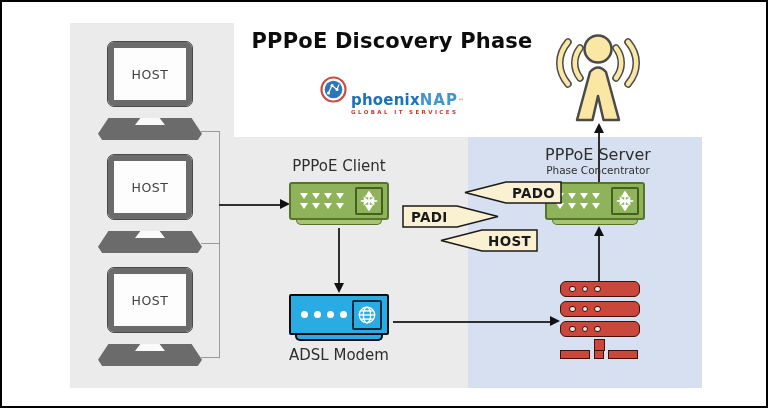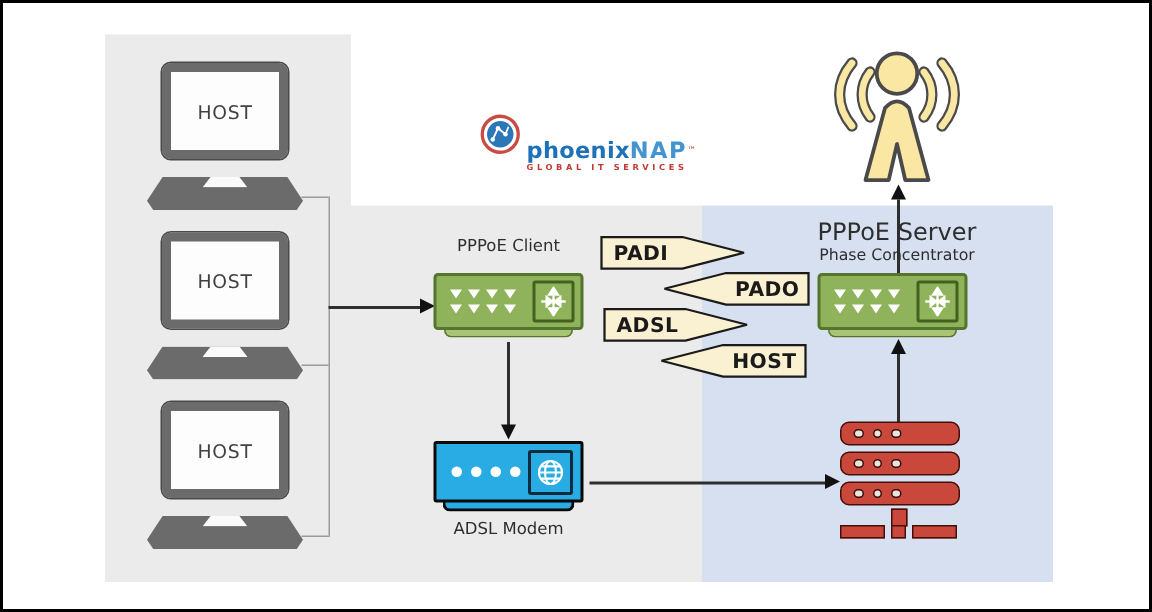--- a/index.html
+++ b/index.html
@@ -84,21 +84,21 @@
   
   .banner{position:absolute;width:101px;height:23px;}
   .banner svg{position:absolute;left:0;top:0;}
   .banner span{position:absolute;top:50%;transform:translateY(-50%);
       font-size:13.5px;font-weight:700;color:#1a1a1a;letter-spacing:0.3px;}
   .banner.right span{left:9px;}
   .banner.left span{right:7px;}
 
   
   .lbl{position:absolute;text-align:center;color:#2e2e2e;}
-  .lbl.big{font-size:11px;}
+  .lbl.big{font-size:15px;}
   .lbl.small{font-size:10.5px;}
 
   .antenna{position:absolute;left:538px;top:14px;}
 </style>
 </head>
 <body>
 
 <div class="canvas">
 
   <div class="panel gray" style="left:68px;top:21px;width:164px;height:365px;"></div>
@@ -118,20 +118,21 @@
 
   <div class="line dark" style="left:391px;top:319px;width:158px;height:1.5px;"></div>
   <div class="ah right" style="left:548px;top:314px;"></div>
 
   <div class="line dark" style="left:596px;top:234px;width:1.5px;height:46px;"></div>
   <div class="ah up" style="left:591.5px;top:224px;"></div>
 
   <div class="line dark" style="left:596px;top:131px;width:1.5px;height:50px;"></div>
   <div class="ah up" style="left:591.5px;top:121px;"></div>
 
+  <div class="title">PPPoE Discovery Phase</div>
   <div class="logo">
     <svg width="27" height="27" viewBox="0 0 27 27">
       <circle cx="13.5" cy="13.5" r="12" fill="#ffffff" stroke="#CB4A42" stroke-width="2.2"></circle>
       <circle cx="13.5" cy="13.5" r="8.8" fill="#2C77B8"></circle>
       <polyline points="8.5,17 12,9.5 17,13.5 19,8.5" stroke="#ffffff" stroke-width="1.2" fill="none"></polyline>
       <circle cx="8.5" cy="17" r="1.5" fill="#ffffff"></circle>
       <circle cx="12" cy="9.5" r="1.5" fill="#ffffff"></circle>
       <circle cx="17" cy="13.5" r="1.5" fill="#ffffff"></circle>
     </svg>
     <div class="logo-text">
@@ -225,37 +226,31 @@
               <polygon points="6,7.8 6,14.2 10,11"></polygon>
             <line x1="20" y1="11" x2="16" y2="11"></line>
               <polygon points="16,7.8 16,14.2 12,11"></polygon>
           </g>
         </svg>
       </div>
     </div>
     <div class="r-base"></div>
   </div>
 
-  <div class="banner right" style="left:398px;top:155px;width:98px;">
-    <svg width="98" height="23" viewBox="0 0 98 23">
-      <polygon points="1,1 55,1 96,11.5 55,22 1,22" fill="#FAF0D2" stroke="#1a1a1a" stroke-width="1.5"></polygon>
-    </svg>
-    <span>PADI</span>
-  </div>
-  <div class="banner left" style="left:437px;top:179px;">
+  <div class="banner left" style="left:459px;top:179px;">
     <svg width="101" height="23" viewBox="0 0 101 23">
       <polygon points="100,1 45,1 4,11.5 45,22 100,22" fill="#FAF0D2" stroke="#1a1a1a" stroke-width="1.5"></polygon>
     </svg>
     <span>PADO</span>
   </div>
   <div class="banner right" style="left:400px;top:203px;width:98px;">
     <svg width="98" height="23" viewBox="0 0 98 23">
       <polygon points="1,1 55,1 96,11.5 55,22 1,22" fill="#FAF0D2" stroke="#1a1a1a" stroke-width="1.5"></polygon>
     </svg>
-    <span>ADSL</span>
+    <span>PADI</span>
   </div>
   <div class="banner left" style="left:435px;top:227px;">
     <svg width="101" height="23" viewBox="0 0 101 23">
       <polygon points="100,1 45,1 4,11.5 45,22 100,22" fill="#FAF0D2" stroke="#1a1a1a" stroke-width="1.5"></polygon>
     </svg>
     <span>HOST</span>
   </div>
 
   <div class="modem">
     <div class="m-body">

